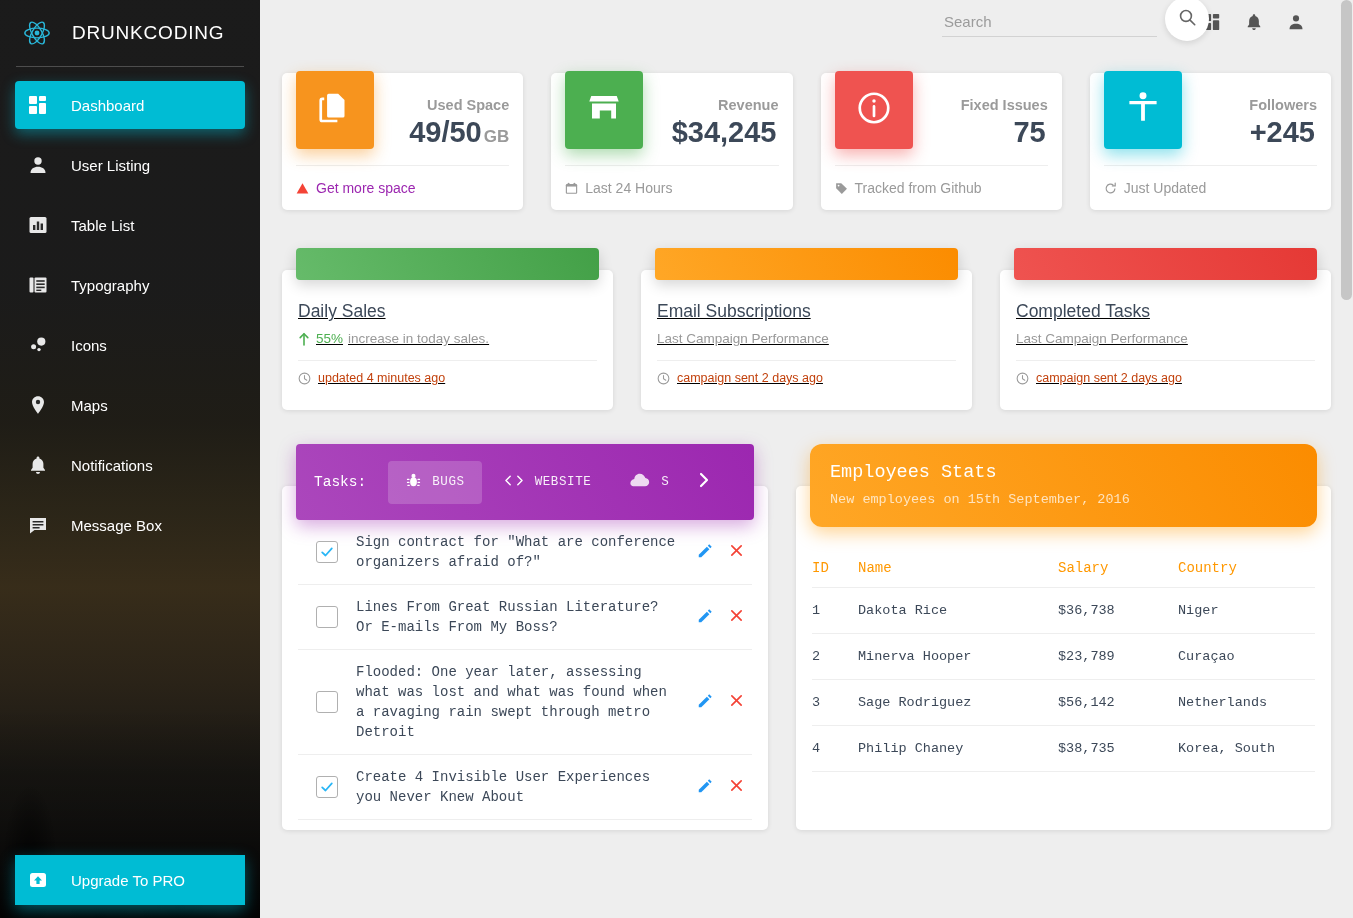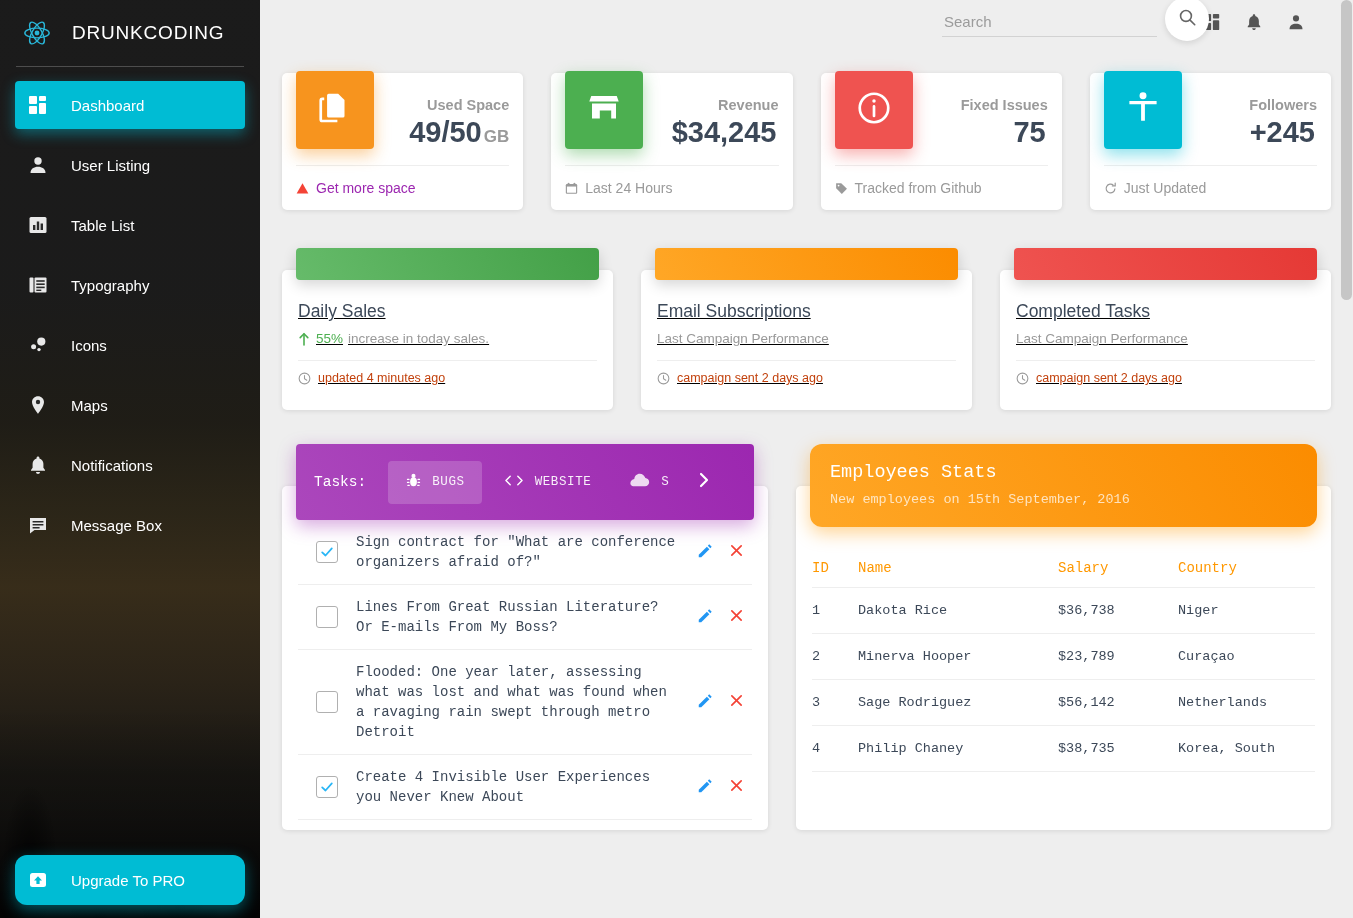--- a/index.html
+++ b/index.html
@@ -67,21 +67,21 @@
   .nav-item.active {
     background: #00bcd4;
     box-shadow: 0 5px 14px rgba(0,188,212,0.45);
   }
   .nav-ico { width: 26px; flex: 0 0 26px; display:flex; align-items:center; justify-content:flex-start; }
   .nav-label { color: #ffffff; font-size: 15px; margin-left: 17px; white-space: nowrap; }
 
   .upgrade-wrap { position:absolute; left:0; right:0; bottom: 13px; padding: 0 15px; }
   .upgrade-btn {
     display:flex; align-items:center; height: 50px;
-    background:#00bcd4; border-radius:12px; padding-left: 13px;
+    background:#00bcd4; border-radius:0; padding-left: 13px;
     box-shadow: 0 5px 16px rgba(0,188,212,0.45);
     cursor:pointer; border:none; width:100%;
   }
   .upgrade-label { color:#fff; font-size:15px; margin-left:17px; }
 
   
   .main { flex: 1 1 auto; height: 918px; position: relative; background: #eeeeee; overflow: hidden; }
 
   .topbar {
     height: 47px; display:flex; align-items:center; justify-content:flex-end;

